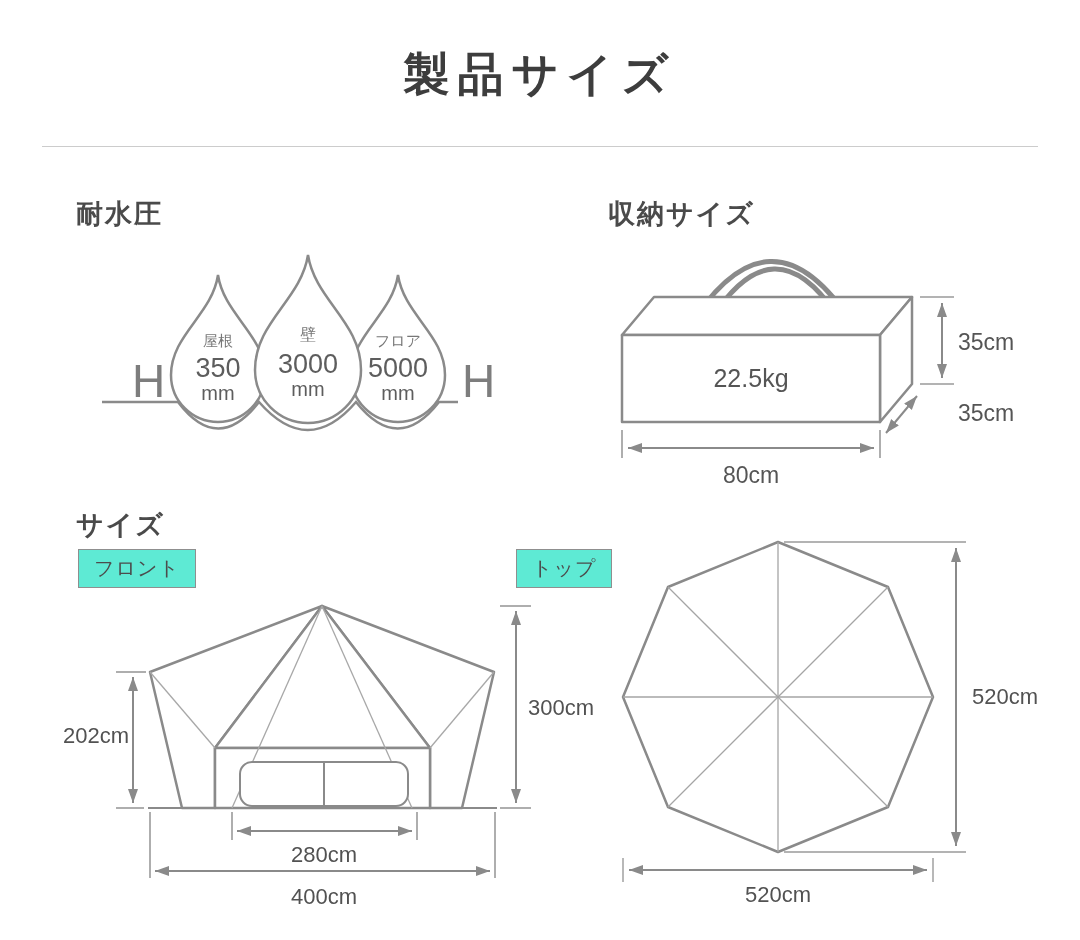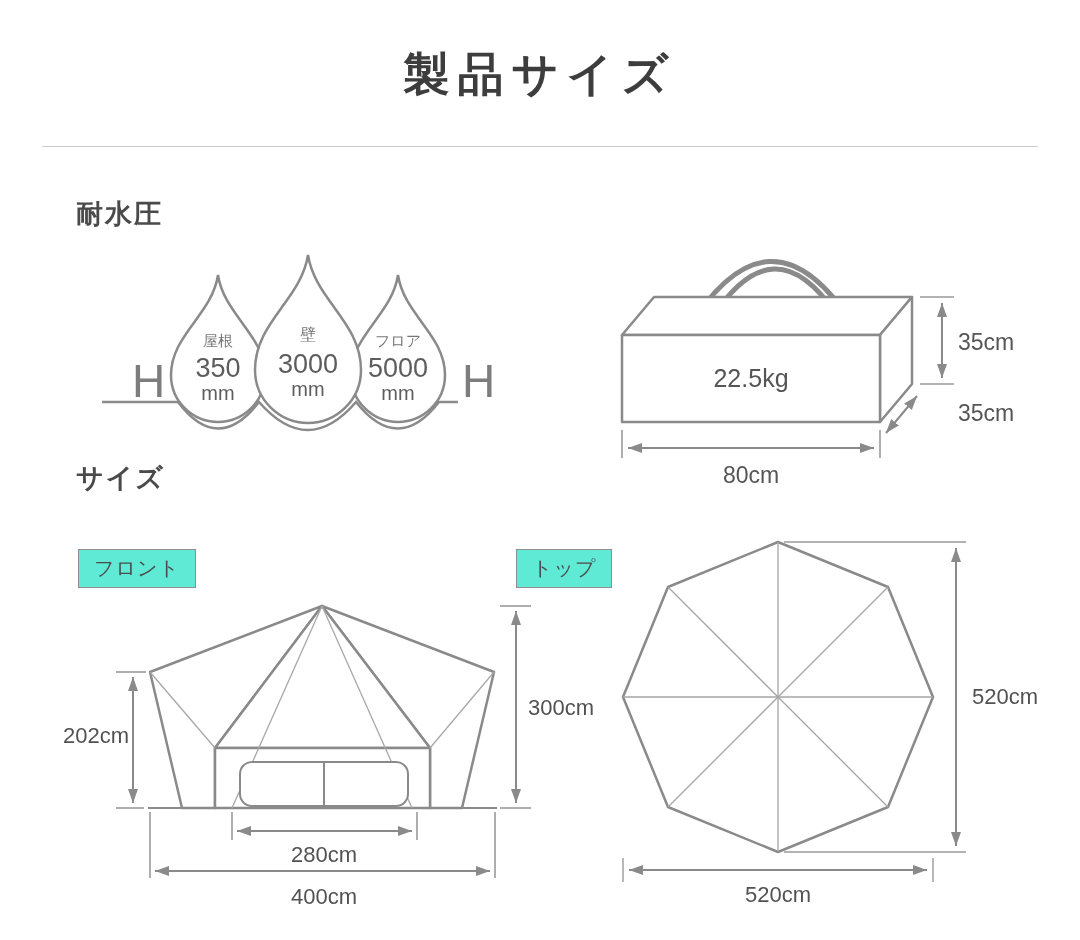--- a/index.html
+++ b/index.html
@@ -16,21 +16,22 @@
 </style>
 </head>
 <body>
 
 <div class="page">
 
   <h1 class="page-title">製品サイズ</h1>
   <div class="divider"></div>
 
   <div class="heading" style="left:76px;top:196px">耐水圧</div>
-  <div class="heading" style="left:76px;top:460px">サイズ</div>
+  <div class="heading" style="left:608px;top:196px">収納サイズ</div>
+  <div class="heading" style="left:76px;top:507px">サイズ</div>
 
   <div class="tab" style="left:78px;top:549px">フロント</div>
   <div class="tab" style="left:516px;top:549px">トップ</div>
 
   <svg class="abs" style="left:90px;top:240px" width="430" height="215" viewBox="0 0 430 215">
     <g stroke="#8a8a8a" fill="#ffffff" stroke-width="2.5">
       <path d="M128,35 C134,75 175,95 175,135 A47,47 0 1,1 81,135 C81,95 122,75 128,35 Z"></path>
       <path d="M308,35 C314,75 355,95 355,135 A47,47 0 1,1 261,135 C261,95 302,75 308,35 Z"></path>
       <path d="M218,15 C225,60 271,82 271,130 A53,53 0 1,1 165,130 C165,82 211,60 218,15 Z"></path>
     </g>

